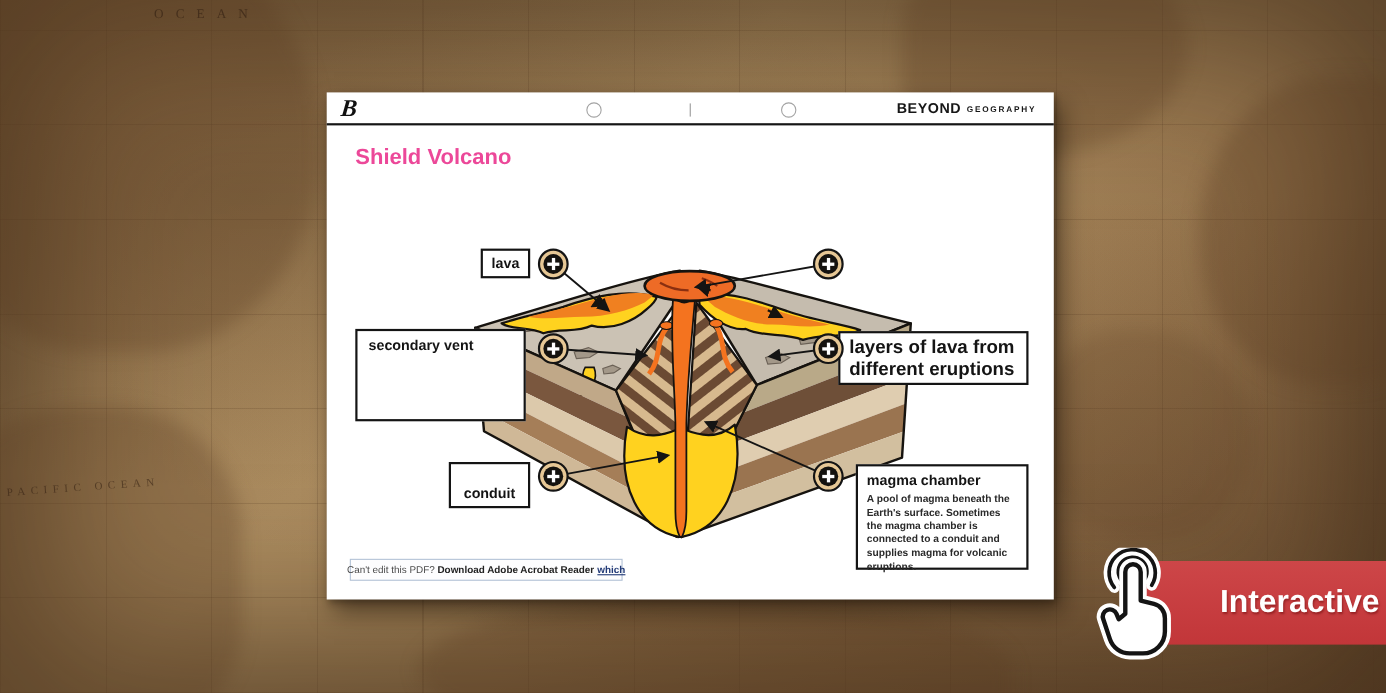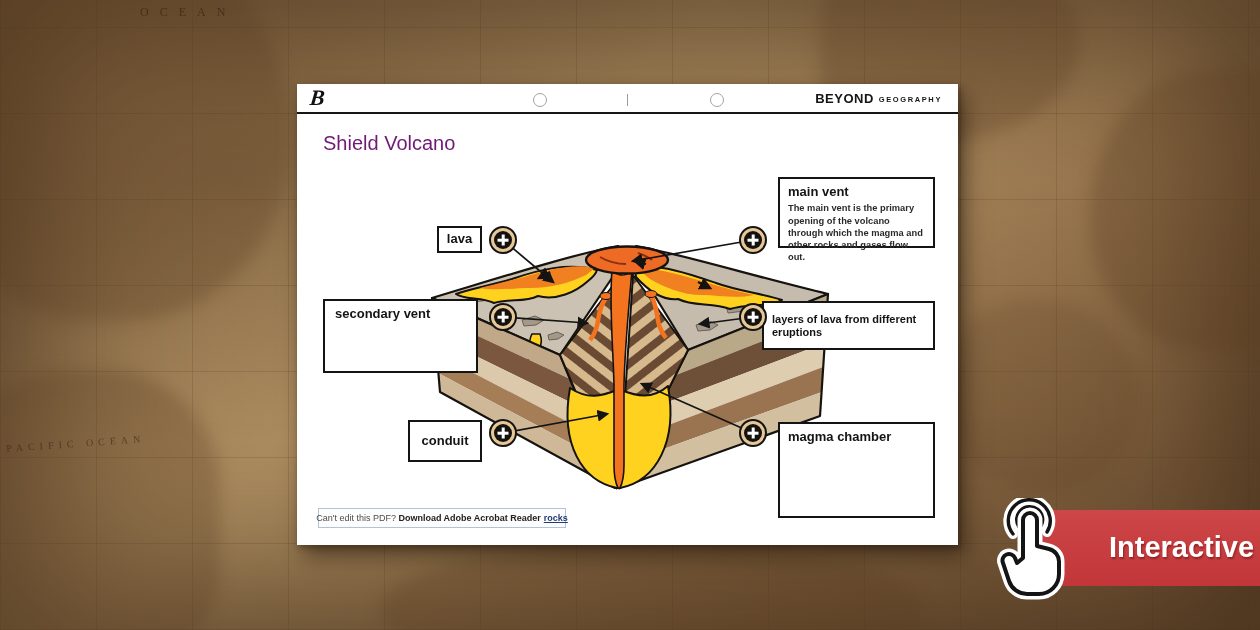--- a/index.html
+++ b/index.html
@@ -31,27 +31,27 @@
   
   .page{position:absolute;left:297px;top:84px;width:661px;height:461px;background:#fff;
     box-shadow:7px 11px 20px rgba(25,15,5,.5), 2px 3px 6px rgba(25,15,5,.35);}
   .page-header{position:absolute;left:0;top:0;width:100%;height:30px;border-bottom:2px solid #161616;box-sizing:border-box;}
   .logo{position:absolute;left:13px;top:1px;font-family:"Liberation Serif",serif;font-style:italic;font-weight:bold;font-size:22px;color:#111;transform:skewX(-6deg);}
   .nav-dot{position:absolute;top:9px;width:14px;height:14px;border:1.5px solid #a3a3a3;border-radius:50%;box-sizing:border-box;background:#fff;}
   .nav-dot.d1{left:236px;} .nav-dot.d2{left:413px;}
   .nav-sep{position:absolute;left:330px;top:10px;width:1px;height:12px;background:#9a9a9a;}
   .brand{position:absolute;right:16px;top:7px;font-size:13px;font-weight:800;letter-spacing:.5px;color:#161616;}
   .brand .sub{font-size:7.5px;font-weight:700;letter-spacing:1.6px;margin-left:5px;vertical-align:1.5px;}
-  .page-title{position:absolute;left:26px;top:48px;font-size:20px;font-weight:400;color:#701a75;}
+  .page-title{position:absolute;left:26px;top:48px;font-size:20px;font-weight:700;color:#ec4899;}
 
   
   .callout{position:absolute;background:#fff;border:2px solid #141414;box-sizing:border-box;padding:6px 8px;z-index:6;}
   .callout .c-title{font-size:13px;font-weight:800;color:#141414;line-height:1.1;}
   .callout .c-body{font-size:9.3px;font-weight:600;color:#2a2a2a;line-height:1.32;margin-top:3px;}
-  .tag{padding:4px;display:flex;align-items:center;justify-content:center;}
+  .tag{padding:4px;display:flex;align-items:flex-end;justify-content:center;}
   .tag .c-title{font-size:13px;}
 
   
   .plus{position:absolute;width:28px;height:28px;border-radius:50%;background:#e6c795;border:2px solid #141414;box-sizing:border-box;display:flex;align-items:center;justify-content:center;z-index:7;cursor:pointer;}
   .plus .core{position:relative;width:18px;height:18px;border-radius:50%;background:#14120f;}
   .plus .core:before,.plus .core:after{content:"";position:absolute;background:#fff;left:50%;top:50%;transform:translate(-50%,-50%);}
   .plus .core:before{width:11px;height:2.6px;}
   .plus .core:after{width:2.6px;height:11px;}
 
   .diagram-svg{position:absolute;left:133px;top:146px;z-index:3;}
@@ -190,39 +190,36 @@
       <line x1="456" y1="233" x2="403" y2="240" marker-end="url(#arr)"></line>
       <line x1="206" y1="349" x2="310" y2="330" marker-end="url(#arr)"></line>
       <line x1="456" y1="349" x2="345" y2="300" marker-end="url(#arr)"></line>
     </g>
   </svg>
 
   <div class="callout tag" style="left:140px;top:142px;width:45px;height:27px;">
     <span class="c-title">lava</span>
   </div>
 
-  <div class="callout" style="left:481px;top:93px;width:157px;height:71px;">
-    <div class="c-title">main vent</div>
-    <div class="c-body">The main vent is the primary opening of the volcano through which the magma and other rocks and gases flow out.</div>
-  </div>
-
-  <div class="callout" style="left:26px;top:215px;width:155px;height:74px;padding-left:10px;">
+
+  <div class="callout" style="left:26px;top:215px;width:155px;height:84px;padding-left:10px;">
     <div class="c-title">secondary vent</div>
   </div>
 
   <div class="callout" style="left:465px;top:217px;width:173px;height:49px;display:flex;align-items:center;">
-    <span class="c-title" style="font-size:11px;line-height:1.15;">layers of lava from different eruptions</span>
+    <span class="c-title" style="font-size:17px;line-height:1.15;">layers of lava from different eruptions</span>
   </div>
 
   <div class="callout tag" style="left:111px;top:336px;width:74px;height:42px;">
     <span class="c-title">conduit</span>
   </div>
 
   <div class="callout" style="left:481px;top:338px;width:157px;height:96px;">
     <div class="c-title">magma chamber</div>
+    <div class="c-body">A pool of magma beneath the Earth's surface. Sometimes the magma chamber is connected to a conduit and supplies magma for volcanic eruptions.</div>
   </div>
 
   <div class="plus" style="left:192px;top:142px;">
       <span class="core"></span>
     </div>
   <div class="plus" style="left:442px;top:142px;">
       <span class="core"></span>
     </div>
   <div class="plus" style="left:192px;top:219px;">
       <span class="core"></span>
@@ -230,21 +227,21 @@
   <div class="plus" style="left:442px;top:219px;">
       <span class="core"></span>
     </div>
   <div class="plus" style="left:192px;top:335px;">
       <span class="core"></span>
     </div>
   <div class="plus" style="left:442px;top:335px;">
       <span class="core"></span>
     </div>
 
-  <div class="pdf-note"><span>Can't edit this PDF? </span><b>Download Adobe Acrobat Reader</b><span class="lnk">rocks</span></div>
+  <div class="pdf-note"><span>Can't edit this PDF? </span><b>Download Adobe Acrobat Reader</b><span class="lnk">which</span></div>
 </div>
 
 <div class="ribbon">
   <div class="r1">Interactive</div>
 </div>
 
 <svg class="hand" width="88" height="106" viewBox="0 0 88 106">
 
   <g stroke="#fff" stroke-width="10" fill="none" stroke-linecap="round">
     <path d="M33,29 A13,13 0 1 1 55,28"></path>

